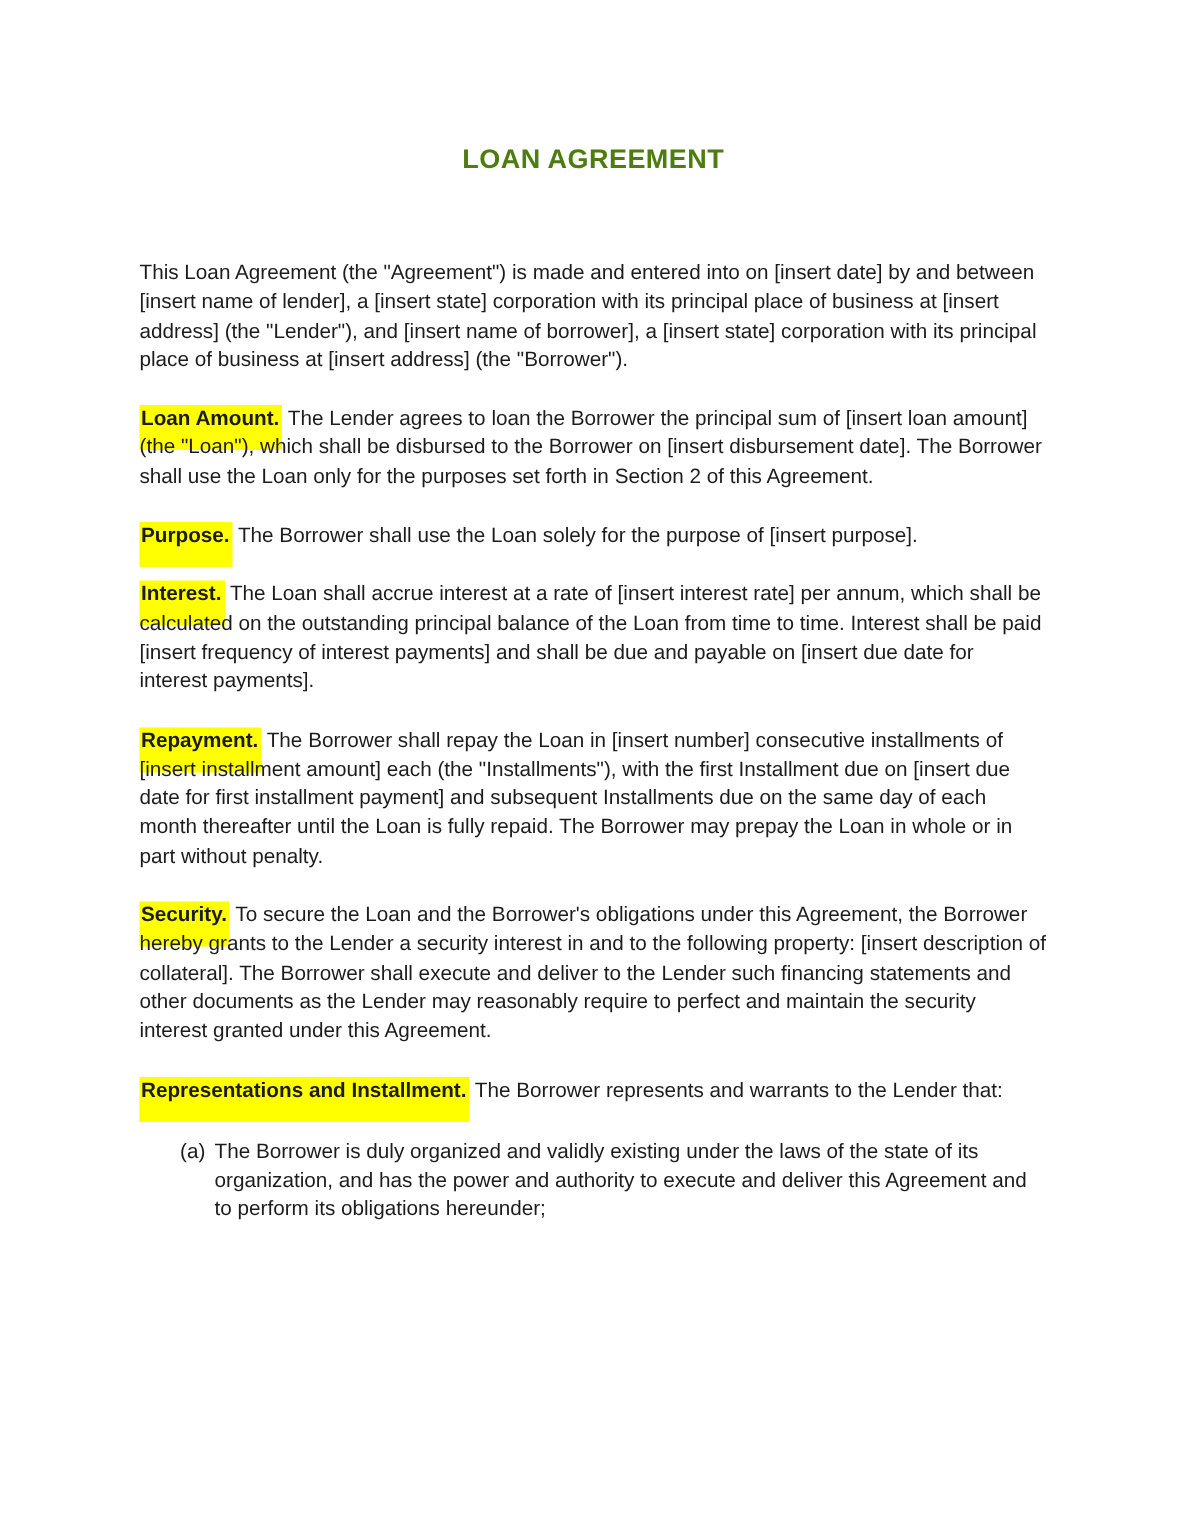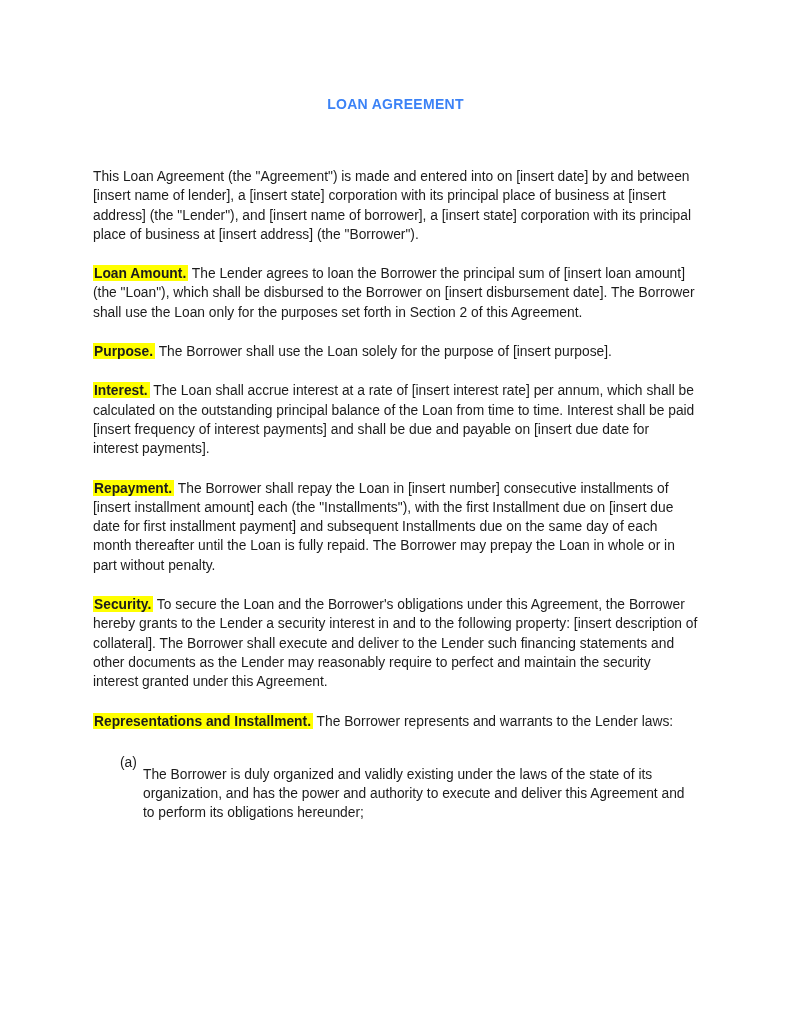--- a/index.html
+++ b/index.html
@@ -17,55 +17,54 @@
   }
   .page {
     position: absolute;
     top: 0; left: 0;
     width: 791px;
     height: 1024px;
     padding: 96px 93px 0 93px;
     box-sizing: border-box;
   }
   .doc-title {
-    font-size: 14px;
+    font-size: 18px;
     font-weight: 700;
     letter-spacing: 0.3px;
-    color: #3b82f6;
+    color: #4d7c0f;
     text-align: center;
     margin: 0 0 55px 0;
   }
   .para {
     font-size: 13.8px;
     line-height: 19.3px;
     margin: 0 0 20px 0;
     max-width: 612px;
   }
   .hl {
     background: #ffff00;
     font-weight: 700;
-    padding: 1px 2px 0 1px;
+    padding: 1px 2px 14px 1px;
   }
   .list {
     margin: 22px 0 0 0;
   }
   .list-item {
     display: flex;
     font-size: 13.8px;
     line-height: 19.3px;
     margin: 0 0 18px 0;
     max-width: 600px;
   }
   .list-marker {
     flex: 0 0 23px;
     margin-left: 27px;
   }
   .list-text {
     flex: 1;
-    margin-top: 12px;
   }
   .footer {
     position: absolute;
     top: 876px;
     left: 0;
     width: 791px;
     text-align: center;
     font-size: 13.8px;
     font-weight: 700;
     color: #111111;
@@ -84,21 +83,21 @@
   <p class="para"><span class="hl">Loan Amount.</span> <span>The Lender agrees to loan the Borrower the principal sum of [insert loan amount] (the "Loan"), which shall be disbursed to the Borrower on [insert disbursement date]. The Borrower shall use the Loan only for the purposes set forth in Section 2 of this Agreement.</span></p>
 
   <p class="para"><span class="hl">Purpose.</span> <span>The Borrower shall use the Loan solely for the purpose of [insert purpose].</span></p>
 
   <p class="para"><span class="hl">Interest.</span> <span>The Loan shall accrue interest at a rate of [insert interest rate] per annum, which shall be calculated on the outstanding principal balance of the Loan from time to time. Interest shall be paid [insert frequency of interest payments] and shall be due and payable on [insert due date for interest payments].</span></p>
 
   <p class="para"><span class="hl">Repayment.</span> <span>The Borrower shall repay the Loan in [insert number] consecutive installments of [insert installment amount] each (the "Installments"), with the first Installment due on [insert due date for first installment payment] and subsequent Installments due on the same day of each month thereafter until the Loan is fully repaid. The Borrower may prepay the Loan in whole or in part without penalty.</span></p>
 
   <p class="para"><span class="hl">Security.</span> <span>To secure the Loan and the Borrower's obligations under this Agreement, the Borrower hereby grants to the Lender a security interest in and to the following property: [insert description of collateral]. The Borrower shall execute and deliver to the Lender such financing statements and other documents as the Lender may reasonably require to perfect and maintain the security interest granted under this Agreement.</span></p>
 
-  <p class="para"><span class="hl">Representations and Installment.</span> <span>The Borrower represents and warrants to the Lender laws:</span></p>
+  <p class="para"><span class="hl">Representations and Installment.</span> <span>The Borrower represents and warrants to the Lender that:</span></p>
 </div>
 
   <div class="list">
   <div class="list-item">
     <span class="list-marker">(a)</span>
     <span class="list-text">The Borrower is duly organized and validly existing under the laws of the state of its organization, and has the power and authority to execute and deliver this Agreement and to perform its obligations hereunder;</span>
   </div>
 </div>
 
 

